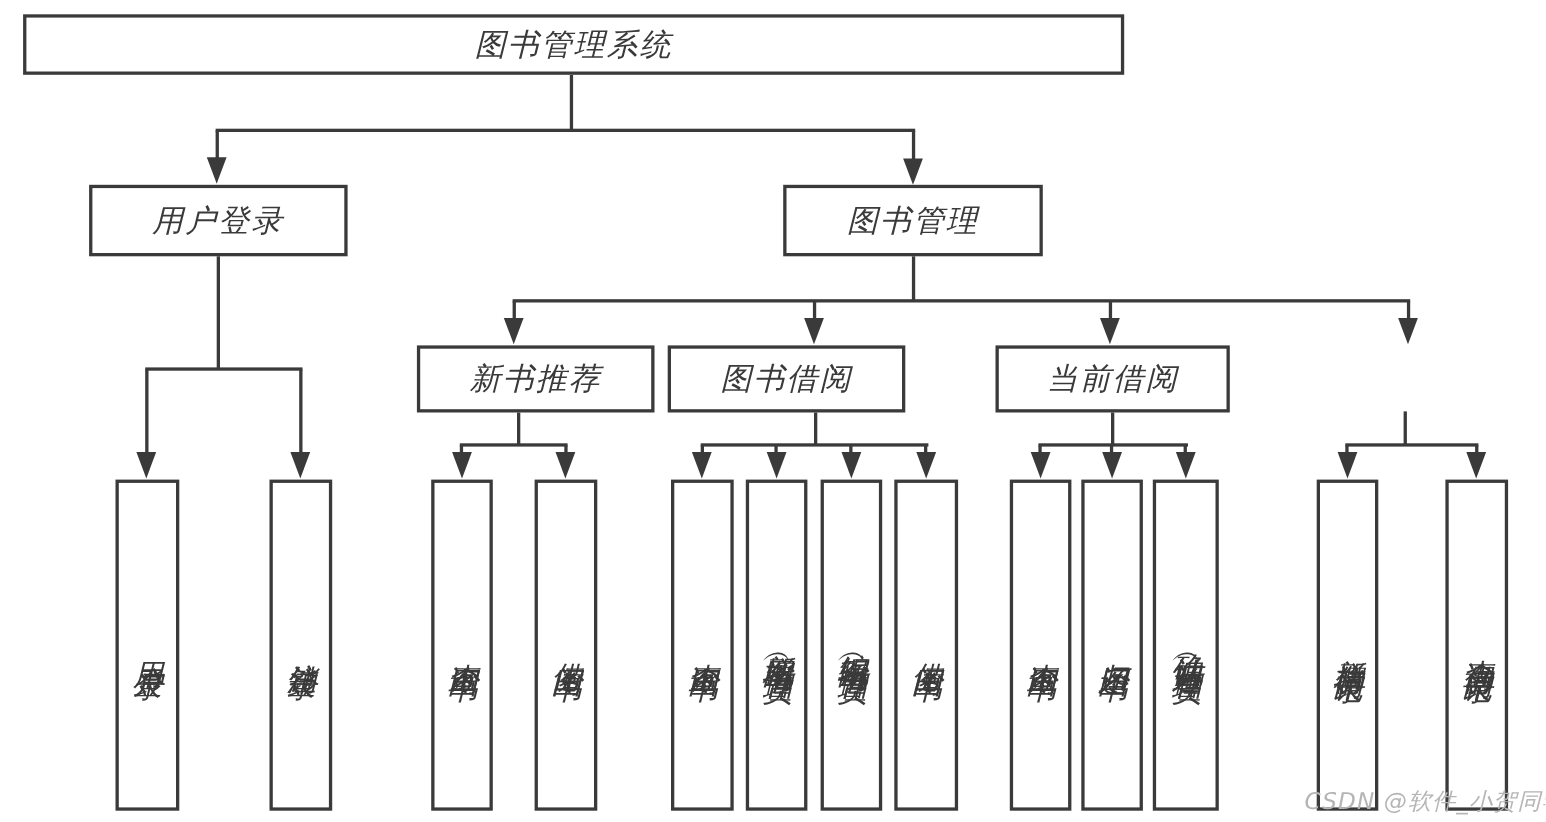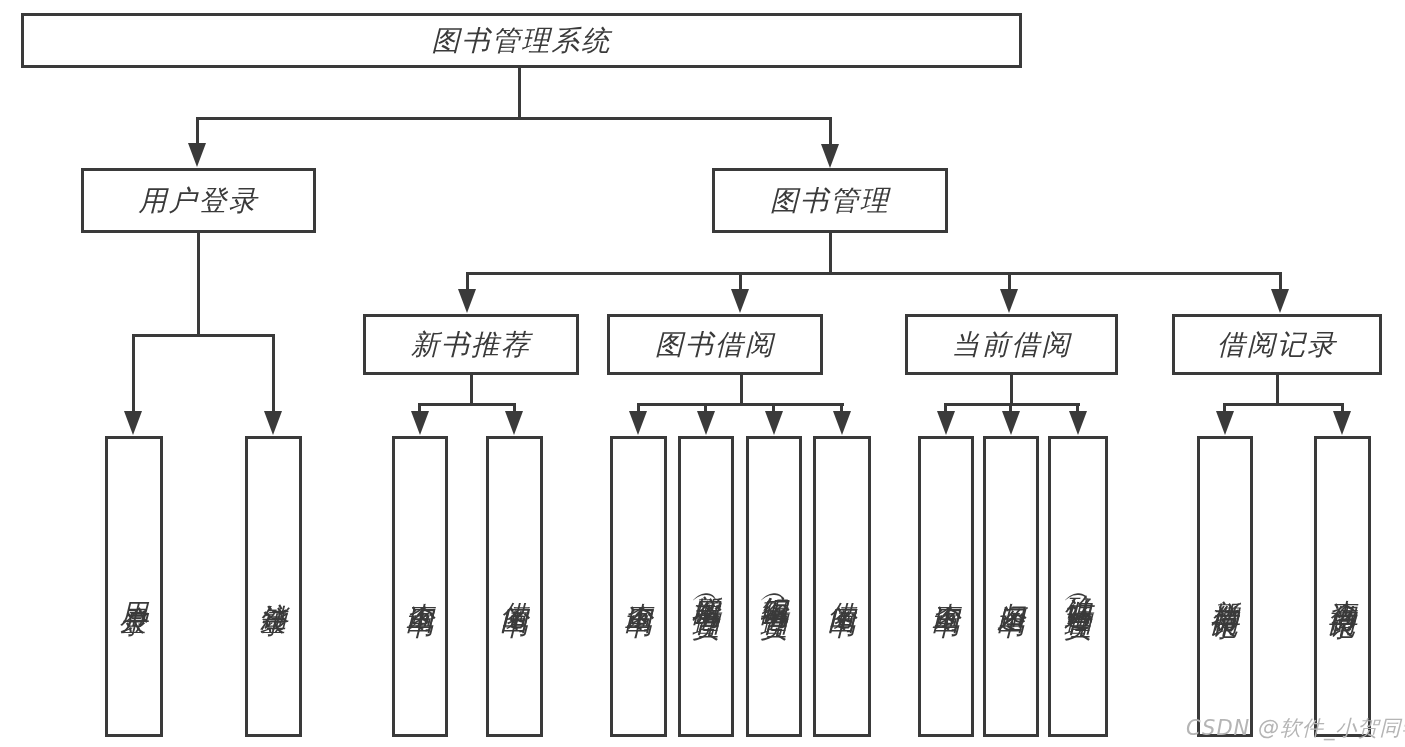--- a/index.html
+++ b/index.html
@@ -72,31 +72,28 @@
     <span>图书管理系统</span>
   </div>
 
   <div class="box" style="left:81px;top:168px;width:235px;height:65px">
     <span>用户登录</span>
   </div>
   <div class="box" style="left:712px;top:168px;width:236px;height:65px">
     <span>图书管理</span>
   </div>
 
-  <div class="box" style="left:363px;top:314px;width:216px;height:61px">
+  <div class="box" style="left:379px;top:314px;width:216px;height:61px">
     <span>新书推荐</span>
   </div>
   <div class="box" style="left:607px;top:314px;width:216px;height:61px">
     <span>图书借阅</span>
   </div>
   <div class="box" style="left:905px;top:314px;width:213px;height:61px">
     <span>当前借阅</span>
-  </div>
-  <div class="box" style="left:1172px;top:314px;width:210px;height:61px">
-    <span>借阅记录</span>
   </div>
 
   <div class="box v" style="left:105px;top:436px;width:58px;height:301px">
     <span>用户登录</span>
   </div>
   <div class="box v" style="left:245px;top:436px;width:57px;height:301px">
     <span>注销登录</span>
   </div>
 
   <div class="box v" style="left:392px;top:436px;width:56px;height:301px">

